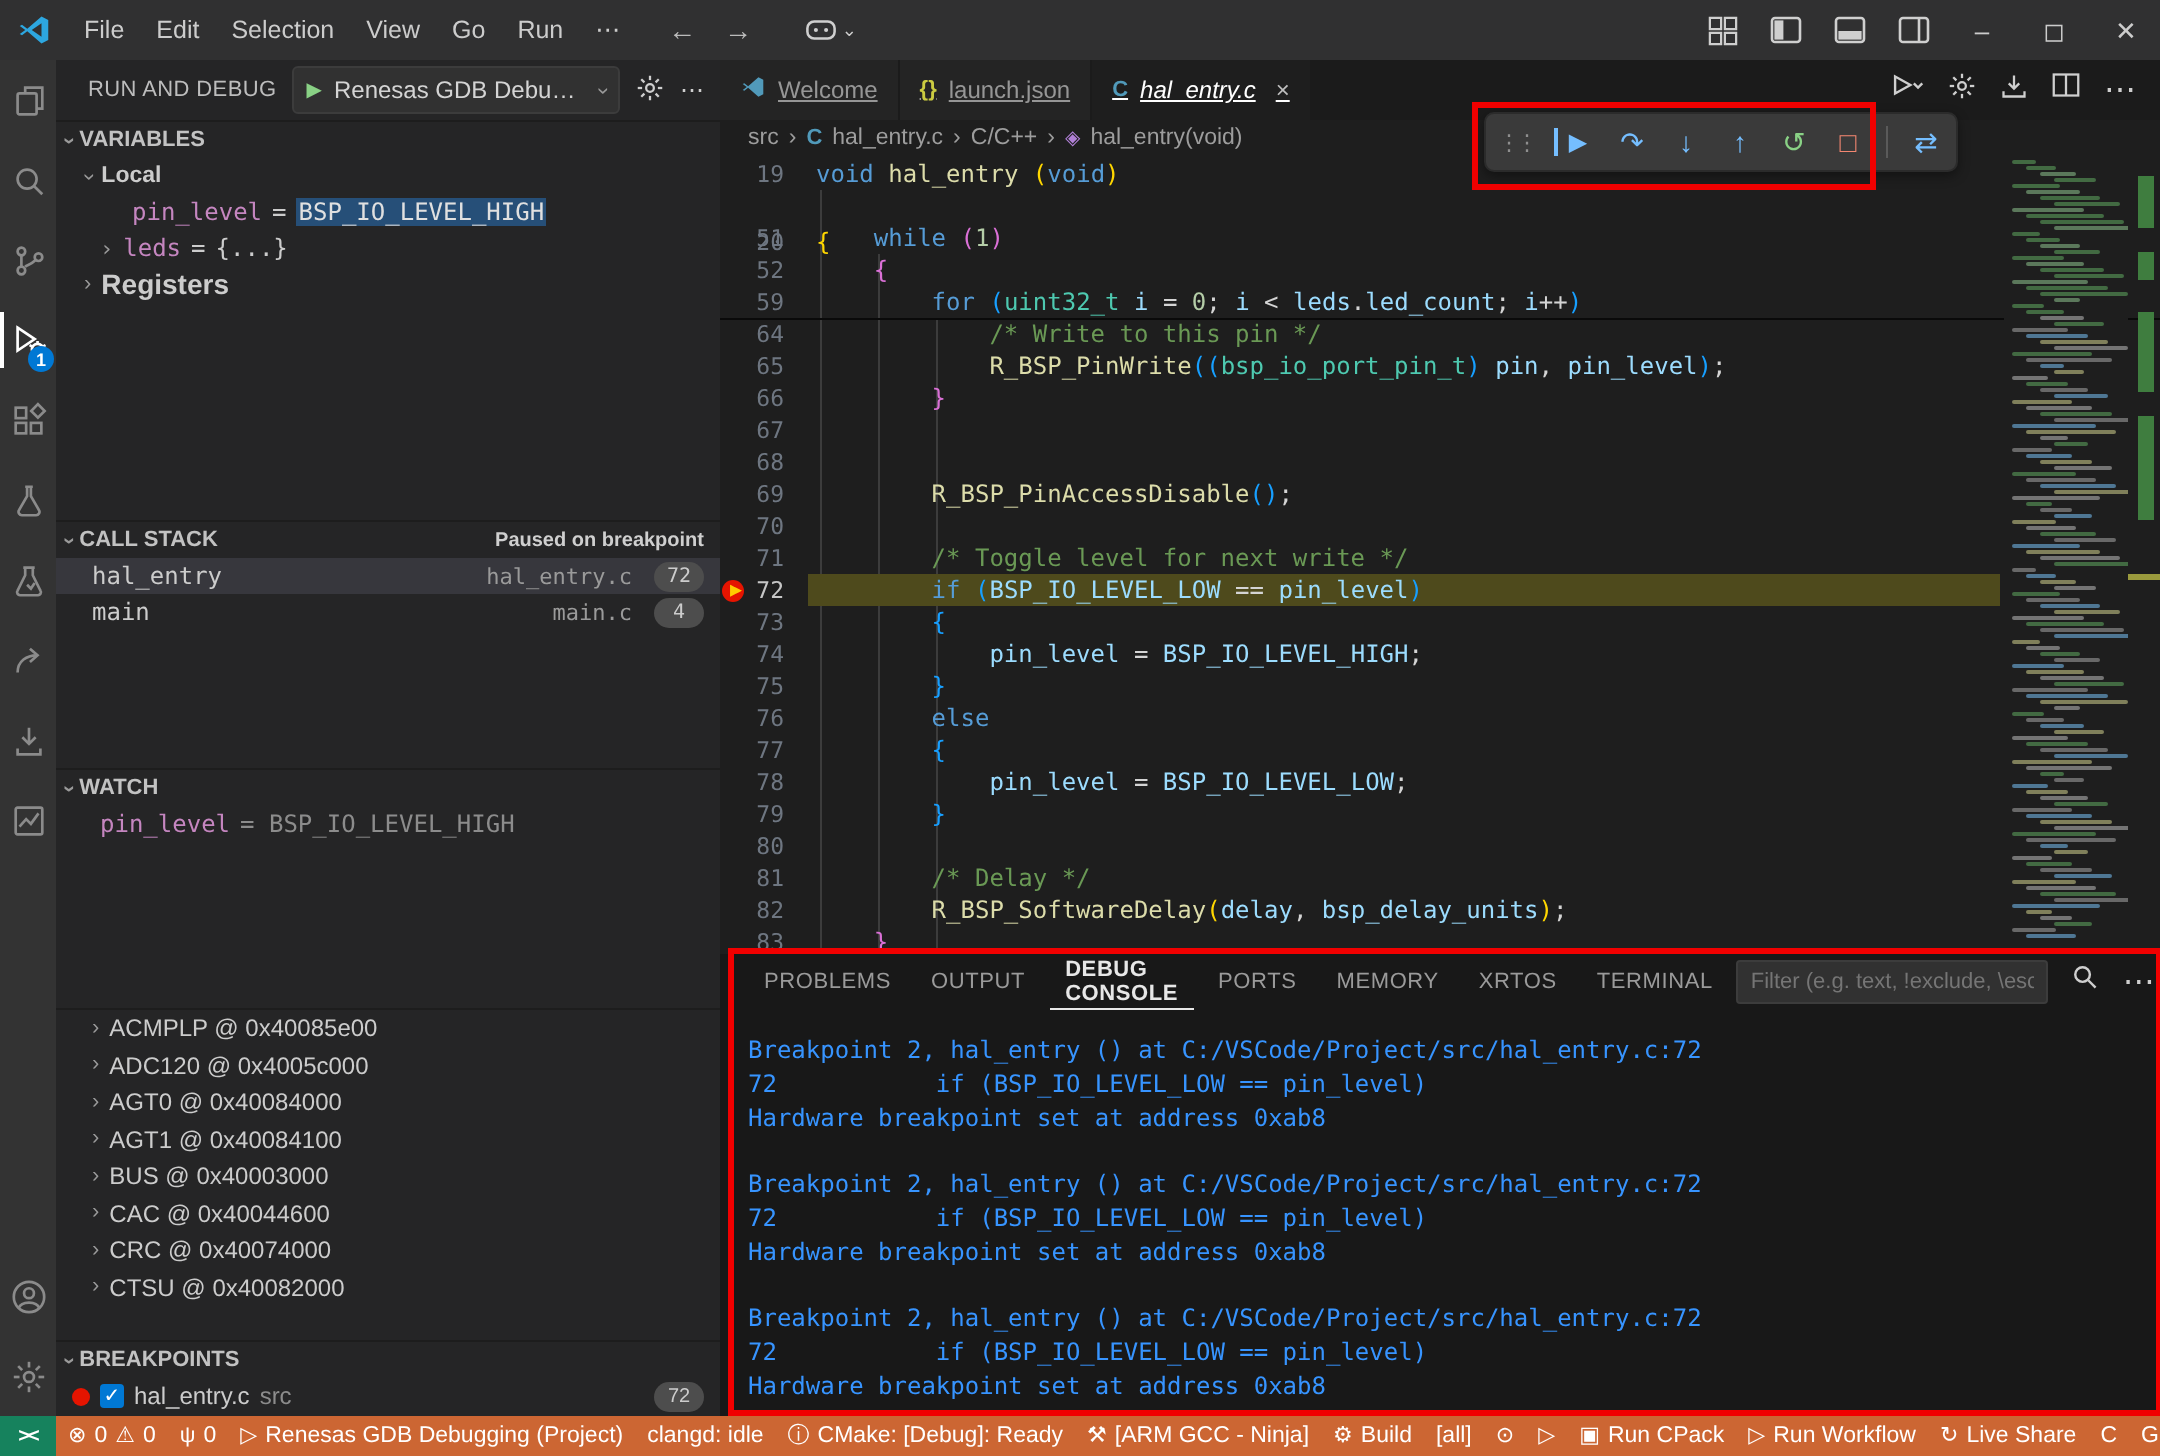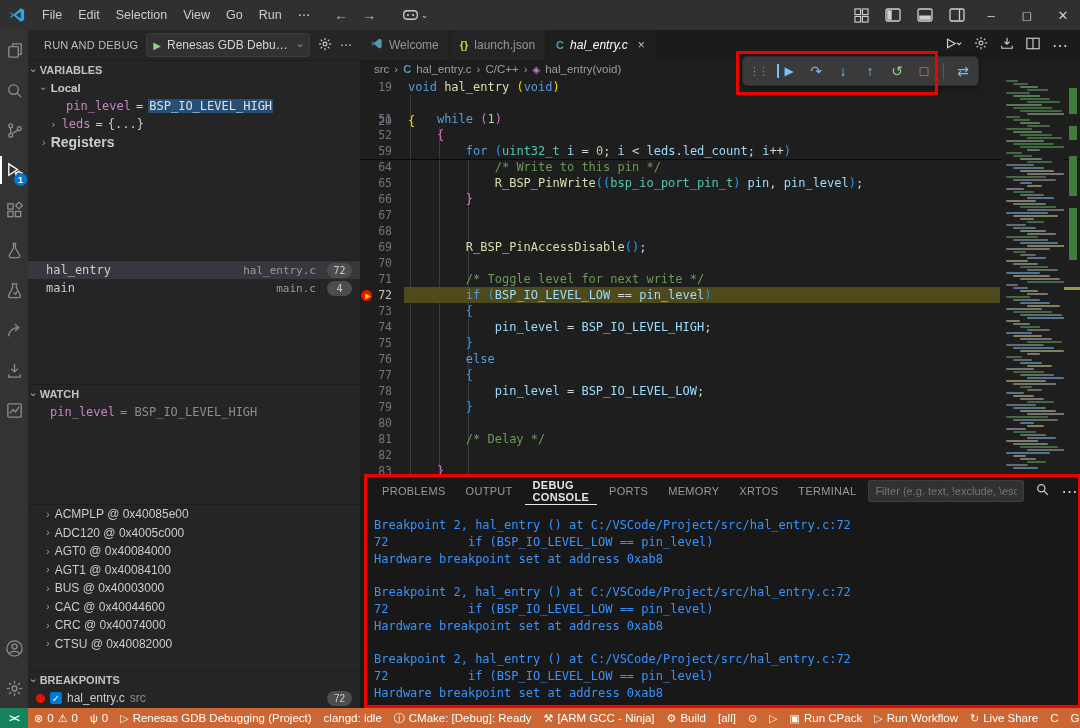--- a/index.html
+++ b/index.html
@@ -53,21 +53,21 @@
   .frame-file{margin-left:auto;color:#9a9a9a;font-size:11px}
   .badge{min-width:17px;height:15px;border-radius:8px;background:#4d4d4d;color:#cccccc;font-size:10px;
          display:inline-flex;align-items:center;justify-content:center;padding:0 4px;margin-left:6px}
   .bp-dot{width:9px;height:9px;border-radius:50%;background:#e51400;flex:none}
   .bp-check{width:12px;height:12px;background:#0078d4;border-radius:2px;color:#fff;font-size:10px;
             display:flex;align-items:center;justify-content:center;flex:none}
   
   .editorgroup{position:absolute;left:360px;top:30px;width:720px;height:678px;background:#1e1e1e;}
   .tabsbar{position:absolute;left:0;top:0;right:0;height:30px;background:#1b1b1b;display:flex;align-items:stretch;}
   .tab{display:flex;align-items:center;gap:6px;padding:0 10px;font-size:12px;color:#969696;background:#242424;
-       border-right:1px solid #1b1b1b;}
+       border-right:1px solid #1b1b1b;text-decoration:underline;}
   .tab.active{background:#1e1e1e;color:#ffffff}
   .tab.active .tab-label{font-style:italic}
   .tab-close{margin-left:4px;color:#bdbdbd}
   .tab-icon-c{color:#519aba;font-weight:bold;font-size:11px}
   .tab-icon-json{color:#cbcb41;font-weight:bold;font-size:11px}
   .editor-actions{margin-left:auto;display:flex;align-items:center;gap:12px;padding-right:12px;color:#cfcfcf}
   .breadcrumbs{position:absolute;left:0;top:30px;right:0;height:18px;display:flex;align-items:center;gap:5px;
                padding-left:14px;font-size:11.5px;color:#9d9d9d;background:#1e1e1e}
   .bc-sym{color:#b180d7;font-size:10px}
   .code{position:absolute;left:0;top:48px;right:0;height:399px;overflow:hidden;
@@ -312,20 +312,25 @@
             <span>{...}</span>
           </div>
         </div>
       <div class="row" style="padding-left:14px">
         <span class="chev right">›</span>
           <span style="font-weight:bold;font-size:14px">Registers</span>
       </div>
     </div>
 
     <div class="section" style="top:230px;height:124px">
+      <div class="sec-head">
+        <span class="chev">›</span>
+          <span>CALL STACK</span>
+        <span class="sec-status">Paused on breakpoint</span>
+      </div>
       <div id="stack-rows">
           <div class="row mono frame-row selected">
             <span>hal_entry</span>
             <span class="frame-file">hal_entry.c</span>
             <span class="badge">72</span>
           </div>
           <div class="row mono frame-row">
             <span>main</span>
             <span class="frame-file">main.c</span>
             <span class="badge">4</span>
@@ -490,21 +495,21 @@
           <div class="cl cur" style="top: 209px;"><div class="curband"></div><span class="glyph"><span class="dot"></span><span class="arr">▶</span></span><span class="ln">72</span><span class="txt"><span class="pl">        </span><span class="kw">if</span><span class="pl"> </span><span class="g3">(</span><span class="va">BSP_IO_LEVEL_LOW</span><span class="pl"> == </span><span class="va">pin_level</span><span class="g3">)</span></span></div>
           <div class="cl" style="top: 225px;"><span class="ln">73</span><span class="txt"><span class="pl">        </span><span class="g3">{</span></span></div>
           <div class="cl" style="top: 241px;"><span class="ln">74</span><span class="txt"><span class="pl">            </span><span class="va">pin_level</span><span class="pl"> = </span><span class="va">BSP_IO_LEVEL_HIGH</span><span class="pl">;</span></span></div>
           <div class="cl" style="top: 257px;"><span class="ln">75</span><span class="txt"><span class="pl">        </span><span class="g3">}</span></span></div>
           <div class="cl" style="top: 273px;"><span class="ln">76</span><span class="txt"><span class="pl">        </span><span class="kw">else</span></span></div>
           <div class="cl" style="top: 289px;"><span class="ln">77</span><span class="txt"><span class="pl">        </span><span class="g3">{</span></span></div>
           <div class="cl" style="top: 305px;"><span class="ln">78</span><span class="txt"><span class="pl">            </span><span class="va">pin_level</span><span class="pl"> = </span><span class="va">BSP_IO_LEVEL_LOW</span><span class="pl">;</span></span></div>
           <div class="cl" style="top: 321px;"><span class="ln">79</span><span class="txt"><span class="pl">        </span><span class="g3">}</span></span></div>
           <div class="cl" style="top: 337px;"><span class="ln">80</span><span class="txt"></span></div>
           <div class="cl" style="top: 353px;"><span class="ln">81</span><span class="txt"><span class="pl">        </span><span class="cm">/* Delay */</span></span></div>
-          <div class="cl" style="top: 369px;"><span class="ln">82</span></div>
+          <div class="cl" style="top: 369px;"><span class="ln">82</span><span class="txt"><span class="pl">        </span><span class="fn">R_BSP_SoftwareDelay</span><span class="g1">(</span><span class="va">delay</span><span class="pl">, </span><span class="va">bsp_delay_units</span><span class="g1">)</span><span class="pl">;</span></span></div>
           <div class="cl" style="top: 385px;"><span class="ln">83</span><span class="txt"><span class="pl">    </span><span class="g2">}</span></span></div>
         </div>
       <div class="minimap" id="minimap">
           <div class="mm-bar" style="background: rgb(75, 125, 75); left: 4px; width: 12px; top: 2px;"></div>
           <div class="mm-bar" style="background: rgb(75, 125, 75); left: 11px; width: 15px; top: 5px;"></div>
           <div class="mm-bar" style="background: rgb(106, 143, 106); left: 18px; width: 18px; top: 8px;"></div>
           <div class="mm-bar" style="background: rgb(75, 125, 75); left: 25px; width: 21px; top: 11px;"></div>
           <div class="mm-bar" style="background: rgb(75, 125, 75); left: 4px; width: 24px; top: 14px;"></div>
           <div class="mm-bar" style="background: rgb(106, 143, 106); left: 11px; width: 27px; top: 17px;"></div>
           <div class="mm-bar" style="background: rgb(75, 125, 75); left: 18px; width: 30px; top: 20px;"></div>

